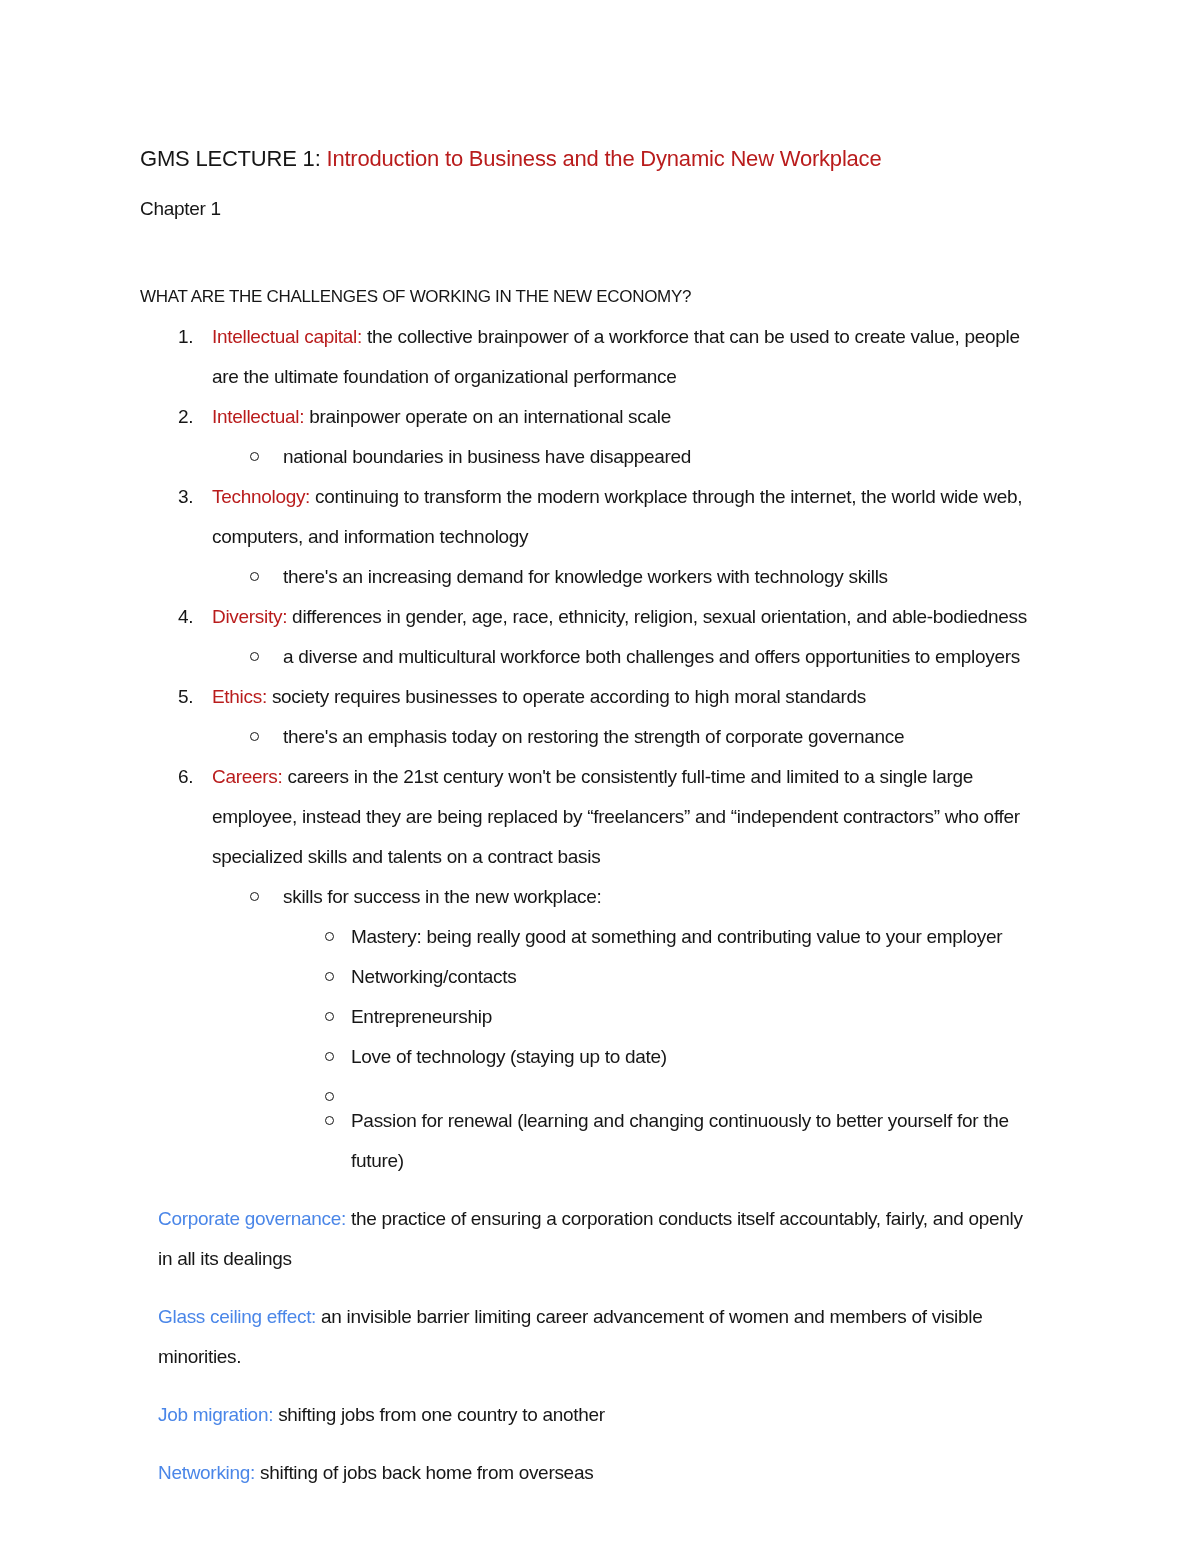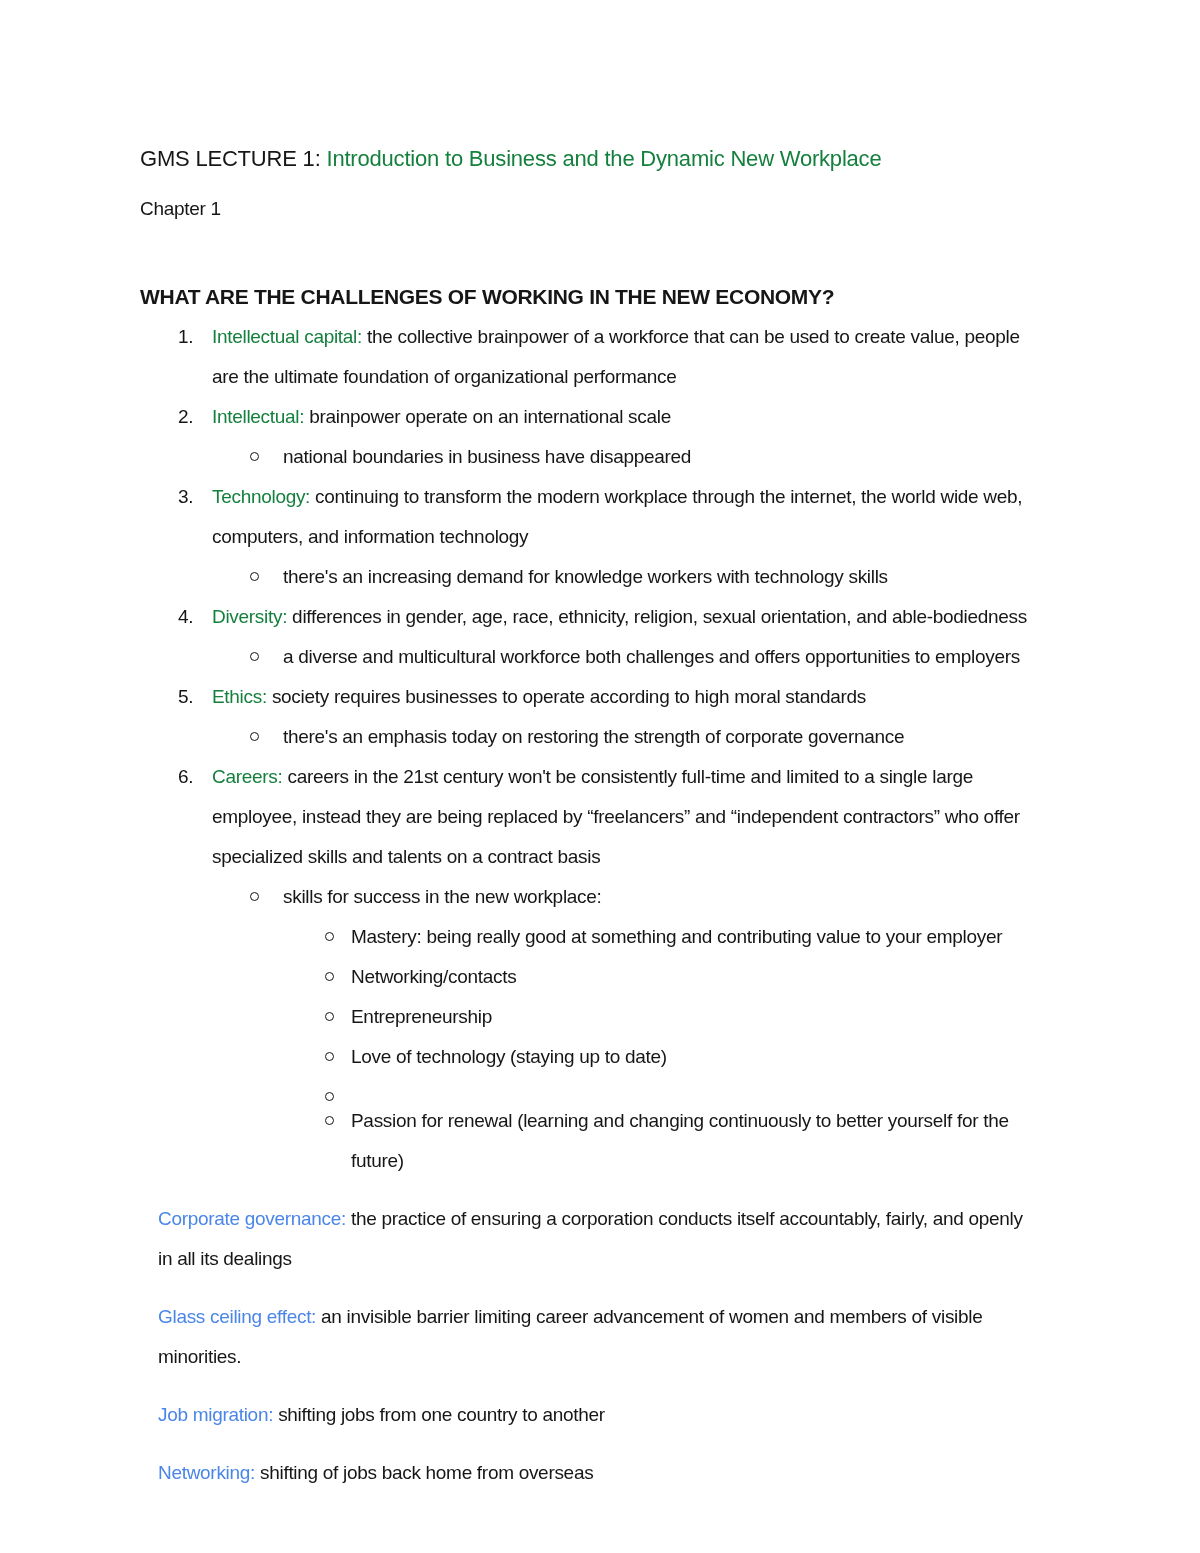--- a/index.html
+++ b/index.html
@@ -15,33 +15,33 @@
   }
   .content { padding: 146px 150px 0 140px; }
 
   .doc-title {
     margin: 0;
     font-size: 22px;
     font-weight: normal;
     line-height: 1.2;
     letter-spacing: -0.2px;
   }
-  .red   { color: #15803d; }
+  .red   { color: #b91c1c; }
   .blue  { color: #4a86e8; }
 
   .chapter {
     margin: 26px 0 0 0;
     font-size: 20px;
     line-height: 1.2;
   }
 
   .heading {
     margin: 56px 0 0 0;
-    font-size: 21px;
-    font-weight: bold;
+    font-size: 17px;
+    font-weight: normal;
     line-height: 40px;
   }
 
   .body-text { font-size: 19px; }
 
   .li { display: flex; }
   .li-num {
     flex: none;
     width: 34px;
     margin-left: 38px;

